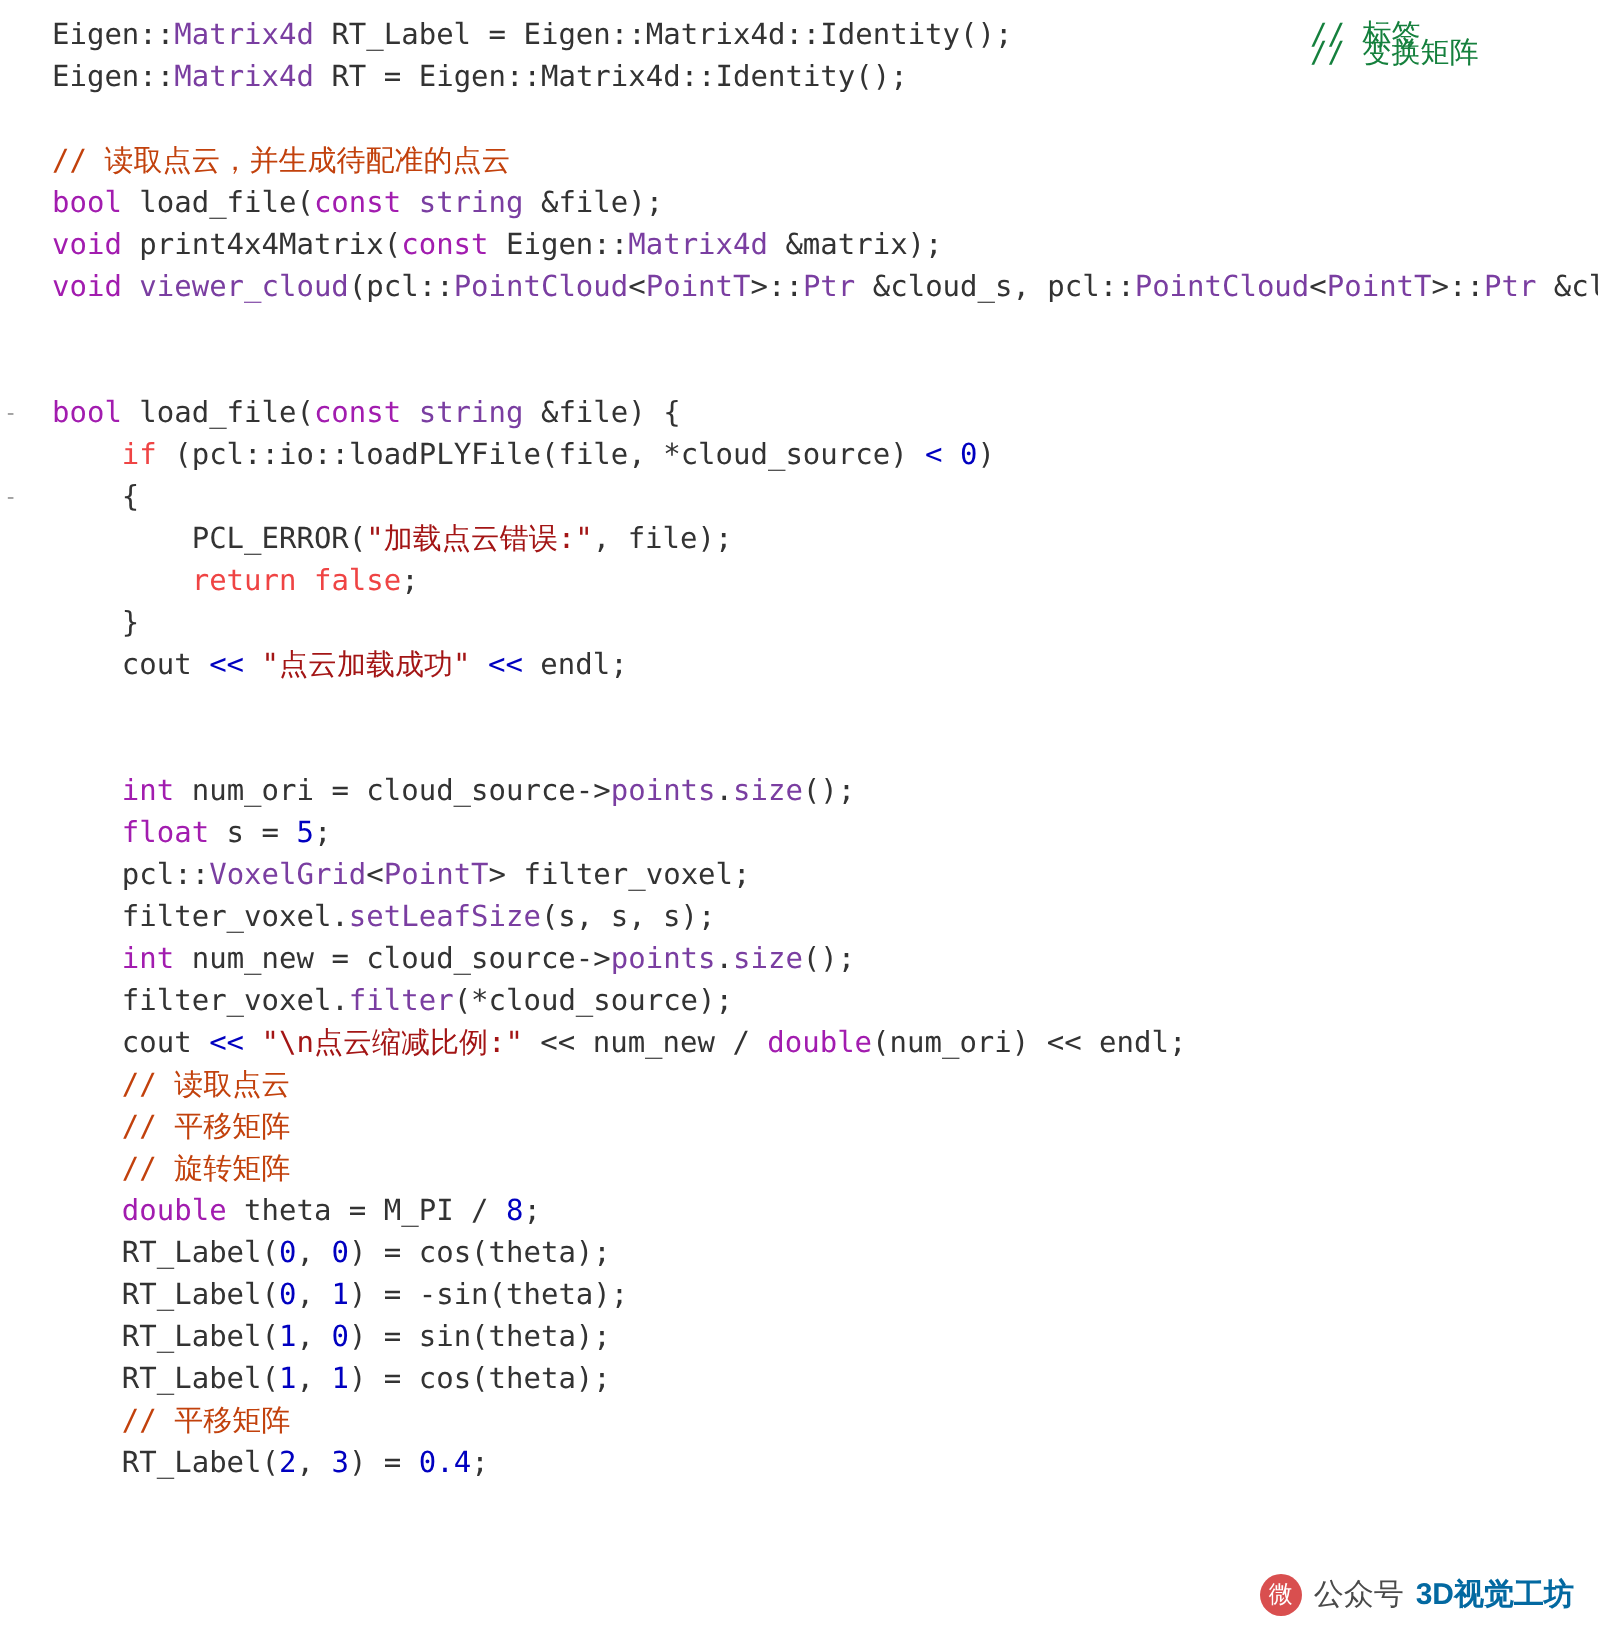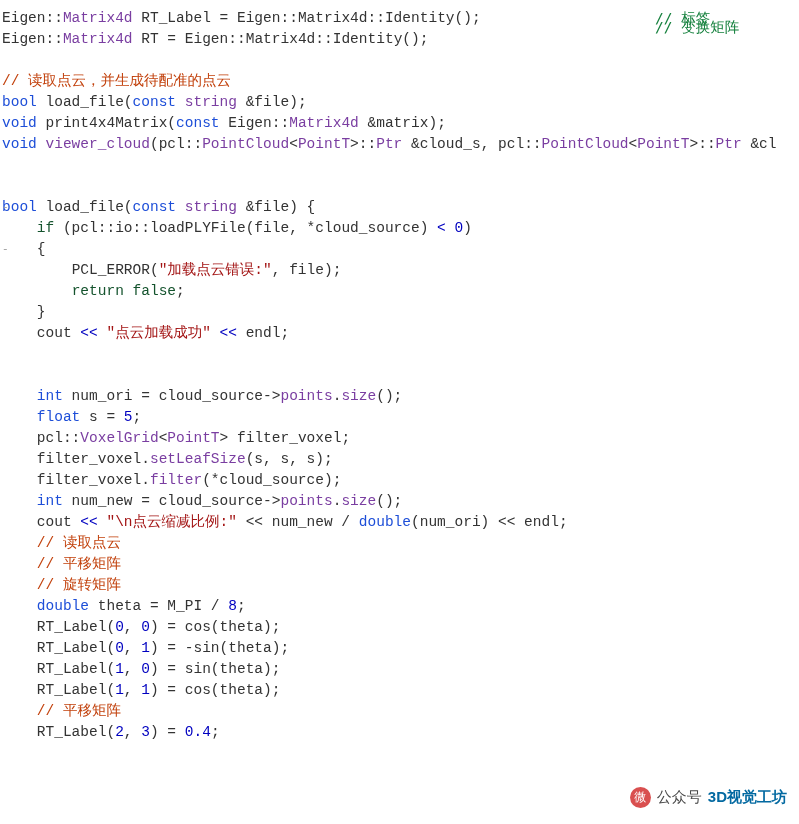--- a/index.html
+++ b/index.html
@@ -22,34 +22,33 @@
     height: 824px;
     box-sizing: border-box;
     padding: 8px 0 0 0;
     background: #ffffff;
   }
   .code-line {
     height: 21px;
     line-height: 21px;
     font-size: 14.5px;
     white-space: pre;
-    padding-left: 2px;
+    padding-left: 26px;
     position: relative;
     color: #333333;
-    font-family: Liberation Mono, monospace;
   }
   .code-line.blank {
     height: 21px;
   }
   
-  .t-kw     { color: #1d4ed8; }          
+  .t-kw     { color: #a21caf; }          
   .t-ns     { color: #333333; }
   .t-cmt    { color: #c2410c; }          
   .t-str    { color: #a31515; }          
-  .t-ctrl   { color: #14532d; }          
+  .t-ctrl   { color: #ef4444; }          
   .t-num    { color: #0000c0; }
   .t-op     { color: #333333; }
   .t-purple { color: #7a3ea1; }
 
   .gutter-mark {
     position: absolute;
     left: 2px;
     top: 6px;
     width: 8px;
     height: 8px;
@@ -115,22 +114,22 @@
       <div class="code-line"><span>        </span><span class="t-op">PCL_ERROR(</span><span class="t-str">"加载点云错误:"</span><span class="t-op">, file);</span></div>
       <div class="code-line"><span>        </span><span class="t-ctrl">return</span><span class="t-op"> </span><span class="t-ctrl">false</span><span class="t-op">;</span></div>
       <div class="code-line"><span>    </span><span class="t-op">}</span></div>
       <div class="code-line"><span>    </span><span class="t-op">cout </span><span class="t-num">&lt;&lt;</span><span class="t-op"> </span><span class="t-str">"点云加载成功"</span><span class="t-op"> </span><span class="t-num">&lt;&lt;</span><span class="t-op"> endl;</span></div>
       <div class="code-line blank">&nbsp;</div>
       <div class="code-line"><span>    </span></div>
       <div class="code-line"><span>    </span><span class="t-kw">int</span><span class="t-op"> num_ori = cloud_source-&gt;</span><span class="t-purple">points</span><span class="t-op">.</span><span class="t-purple">size</span><span class="t-op">();</span></div>
       <div class="code-line"><span>    </span><span class="t-kw">float</span><span class="t-op"> s = </span><span class="t-num">5</span><span class="t-op">;</span></div>
       <div class="code-line"><span>    </span><span class="t-op">pcl</span><span class="t-op">::</span><span class="t-purple">VoxelGrid</span><span class="t-op">&lt;</span><span class="t-purple">PointT</span><span class="t-op">&gt; filter_voxel;</span></div>
       <div class="code-line"><span>    </span><span class="t-op">filter_voxel.</span><span class="t-purple">setLeafSize</span><span class="t-op">(s, s, s);</span></div>
+      <div class="code-line"><span>    </span><span class="t-kw">int</span><span class="t-op"> num_new = cloud_source-&gt;</span><span class="t-purple">points</span><span class="t-op">.</span><span class="t-purple">size</span><span class="t-op">();</span></div>
       <div class="code-line"><span>    </span><span class="t-op">filter_voxel.</span><span class="t-purple">filter</span><span class="t-op">(*cloud_source);</span></div>
-      <div class="code-line"><span>    </span><span class="t-kw">int</span><span class="t-op"> num_new = cloud_source-&gt;</span><span class="t-purple">points</span><span class="t-op">.</span><span class="t-purple">size</span><span class="t-op">();</span></div>
       <div class="code-line"><span>    </span><span class="t-op">cout </span><span class="t-num">&lt;&lt;</span><span class="t-op"> </span><span class="t-str">"\n点云缩减比例:"</span><span class="t-op"> &lt;&lt; num_new / </span><span class="t-kw">double</span><span class="t-op">(num_ori) &lt;&lt; endl;</span></div>
       <div class="code-line"><span>    </span><span class="t-cmt">// 读取点云</span></div>
       <div class="code-line"><span>    </span><span class="t-cmt">// 平移矩阵</span></div>
       <div class="code-line"><span>    </span><span class="t-cmt">// 旋转矩阵</span></div>
       <div class="code-line"><span>    </span><span class="t-kw">double</span><span class="t-op"> theta = M_PI / </span><span class="t-num">8</span><span class="t-op">;</span></div>
       <div class="code-line"><span>    </span><span class="t-op">RT_Label(</span><span class="t-num">0</span><span class="t-op">, </span><span class="t-num">0</span><span class="t-op">) = cos(theta);</span></div>
       <div class="code-line"><span>    </span><span class="t-op">RT_Label(</span><span class="t-num">0</span><span class="t-op">, </span><span class="t-num">1</span><span class="t-op">) = -sin(theta);</span></div>
       <div class="code-line"><span>    </span><span class="t-op">RT_Label(</span><span class="t-num">1</span><span class="t-op">, </span><span class="t-num">0</span><span class="t-op">) = sin(theta);</span></div>
       <div class="code-line"><span>    </span><span class="t-op">RT_Label(</span><span class="t-num">1</span><span class="t-op">, </span><span class="t-num">1</span><span class="t-op">) = cos(theta);</span></div>
       <div class="code-line"><span>    </span><span class="t-cmt">// 平移矩阵</span></div>

